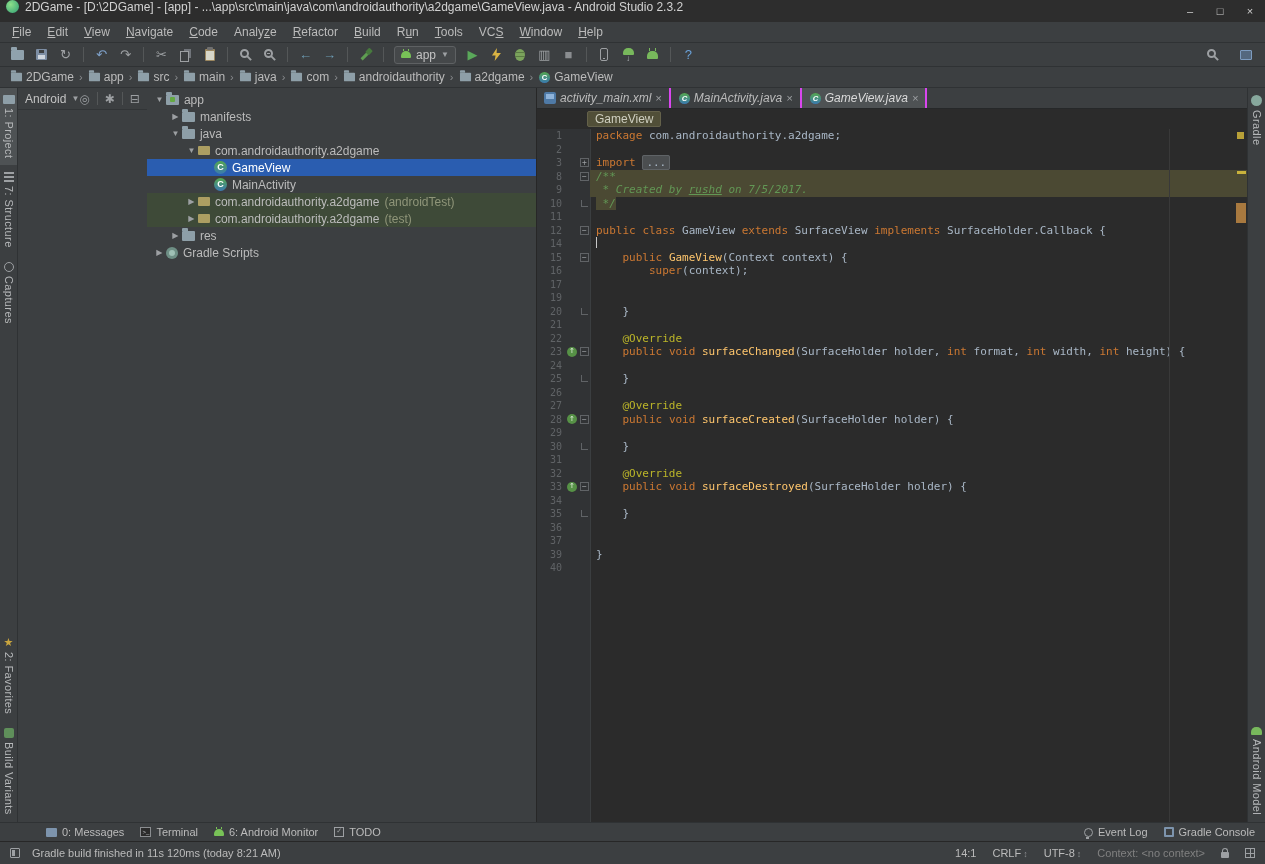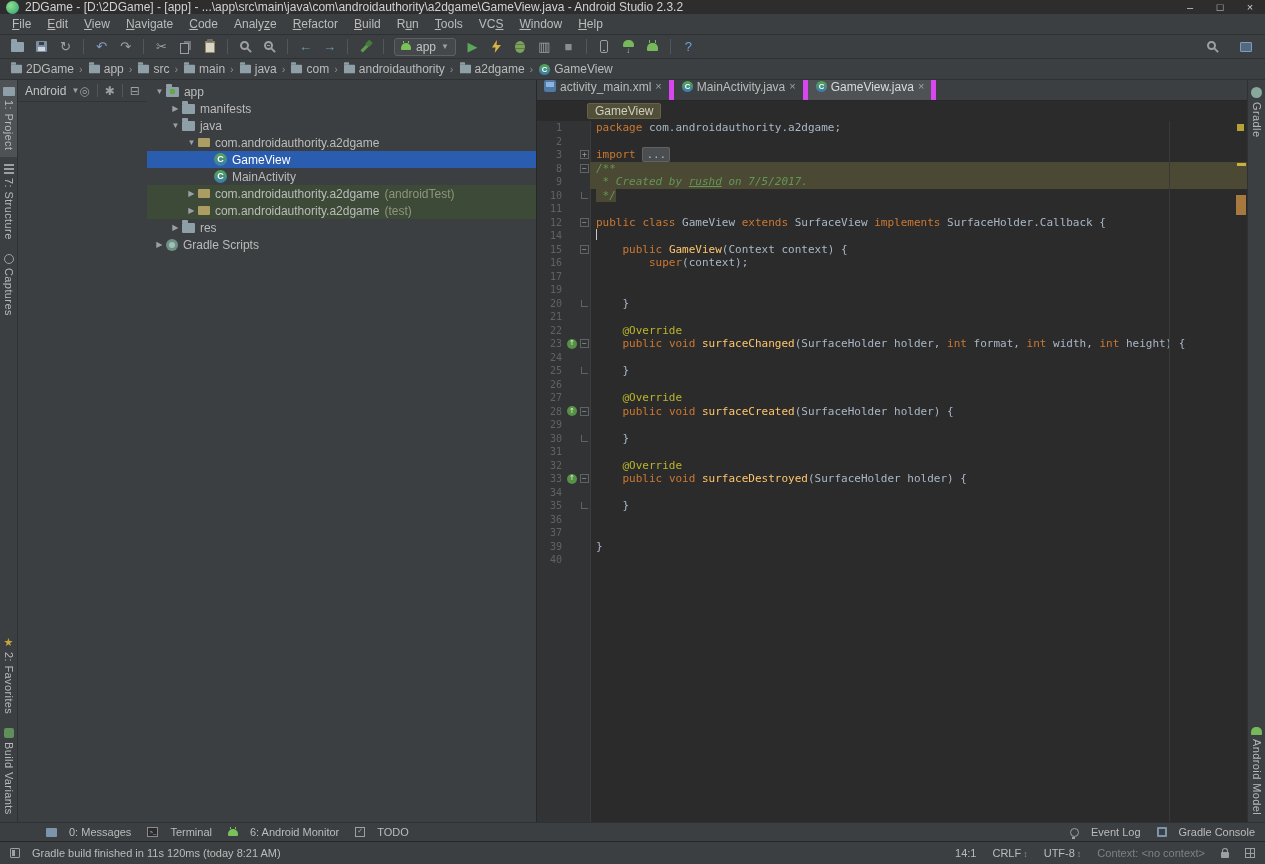--- a/index.html
+++ b/index.html
@@ -1,21 +1,21 @@
 <!DOCTYPE html>
 <html><head>
 <meta charset="utf-8">
 <style>
   * { box-sizing: border-box; margin: 0; padding: 0; }
   html,body { width:1265px; height:864px; overflow:hidden; background:#2b2b2b; }
   .window { width:1265px; height:864px; display:flex; flex-direction:column;
             font-family:"Liberation Sans","DejaVu Sans",sans-serif; font-size:12px; color:#bbbbbb; }
 
   
-  .titlebar { height:14px; background:#2d2d2d; display:flex; align-items:flex-end; padding-left:6px; flex:none; }
+  .titlebar { height:22px; background:#2d2d2d; display:flex; align-items:flex-start; padding-left:6px; flex:none; }
   .as-logo { width:13px; height:13px; border-radius:50%; background:radial-gradient(circle at 35% 35%, #8de08a, #2f9e74); margin-right:6px; flex:none; }
   .title-text { color:#d2d2d2; font-size:12px; white-space:nowrap; overflow:hidden; }
   .win-buttons { margin-left:auto; display:flex; height:100%; }
   .win-btn { width:30px; display:flex; align-items:center; justify-content:center; color:#cfcfcf; font-size:11px; }
 
   
   .menubar { height:21px; background:#3c3f41; display:flex; align-items:center; padding-left:4px; flex:none; border-bottom:1px solid #2f3234;}
   .menu-item { padding:2px 8px; color:#bbbbbb; white-space:nowrap; }
   .mn { text-decoration:underline; text-underline-offset:1px; }
 
@@ -111,21 +111,21 @@
   .ic-class { width:13px; height:13px; border-radius:50%; background:linear-gradient(180deg,#55a74f,#3a7ab1); color:#fff; font-size:9px; line-height:13px; font-weight:bold; margin-right:5px; justify-content:center; font-family:"Liberation Sans",sans-serif; }
   .ic-gradle { width:12px; height:12px; border-radius:50%; background:#6e8f85; margin-right:5px; position:relative; }
   .ic-gradle::after { content:""; position:absolute; top:3px; left:3px; right:3px; bottom:3px; background:#9fc0b5; border-radius:50%; }
   .ic-layout { width:12px; height:12px; background:#4f7aa6; border-radius:2px; position:relative; margin-right:4px; }
   .ic-layout::after { content:""; position:absolute; top:2px; left:2px; right:2px; bottom:5px; background:#8fb3d9; }
   .ic-sm { transform:scale(.85); margin-right:3px; }
 
   
   .editor { flex:1; min-width:0; display:flex; flex-direction:column; background:#2b2b2b; position:relative; }
   .tabs { height:21px; background:#3c3f41; display:flex; align-items:stretch; flex:none; border-bottom:1px solid #262829; }
-  .tab { display:flex; align-items:flex-start; padding:0 7px; border-right:5px solid #d946ef; color:#bbbbbb; }
+  .tab { display:flex; align-items:center; padding:0 7px; border-right:2px solid #d946ef; color:#bbbbbb;font-style:italic; }
   .tab.active { background:#4e5254; color:#dadada; }
   .tab-label { margin-right:4px; }
   .tab-close { color:#9da0a3; font-size:11px; }
   .breadcrumbs { height:20px; display:flex; align-items:center; padding-left:50px; flex:none; }
   .crumb-chip { background:#514f38; border:1px solid #64614a; color:#cfcfc0; padding:0 7px; height:16px; line-height:14px; border-radius:2px; font-size:12px; }
 
   .code-area { flex:1; position:relative; overflow:hidden;
                font-family:"DejaVu Sans Mono","Liberation Mono",monospace; font-size:11px; line-height:13.5px;
                background:linear-gradient(to right,#313335 0 53px,#3b3e40 53px 54px,#2b2b2b 54px); }
   .code-line { display:flex; height:13.5px; }
@@ -151,21 +151,21 @@
   .estripe { position:absolute; right:0; top:0; bottom:0; width:13px; }
   .mark { position:absolute; display:block; }
   .mark-inspect { top:3px;  right:3px; width:7px;  height:7px;  background:#b8a038; }
   .mark-dash    { top:42px; right:1px; width:9px;  height:3px;  background:#c9b23c; }
   .mark-block   { top:74px; right:1px; width:10px; height:20px; background:#a8793f; }
 
   
   .bottombar { height:19px; background:#3c3f41; border-top:1px solid #2f3234; display:flex; align-items:center; padding:0 10px 0 46px; font-size:11px; flex:none; }
   .bb-group { display:flex; align-items:center; gap:16px; }
   .bb-right { margin-left:auto; }
-  .bb-item { display:flex; align-items:center; gap:12px; color:#bbbbbb; }
+  .bb-item { display:flex; align-items:center; gap:5px; color:#bbbbbb; }
   .bb-messages { width:11px; height:9px; background:#7d94ad; border-radius:1px; }
   .bb-terminal { width:11px; height:10px; background:#2b2b2b; border:1px solid #8a8d90; position:relative; }
   .bb-terminal::after { content:">_"; position:absolute; top:0; left:1px; font-size:6px; line-height:8px; color:#c0c3c6; }
   .bb-todo { width:10px; height:10px; border:1px solid #9da0a3; position:relative; }
   .bb-todo::after { content:"✓"; position:absolute; top:-1px; left:1px; font-size:7px; color:#9da0a3; }
   .bb-event { width:9px; height:9px; border:1px solid #9da0a3; border-radius:50%; position:relative; }
   .bb-event::after { content:""; position:absolute; bottom:-3px; left:1px; width:3px; height:2px; background:#9da0a3; }
   .bb-console { width:10px; height:10px; background:#7d94ad; border-radius:1px; position:relative; }
   .bb-console::after { content:""; position:absolute; top:2px; left:2px; right:2px; bottom:2px; background:#3c3f41; }
 

